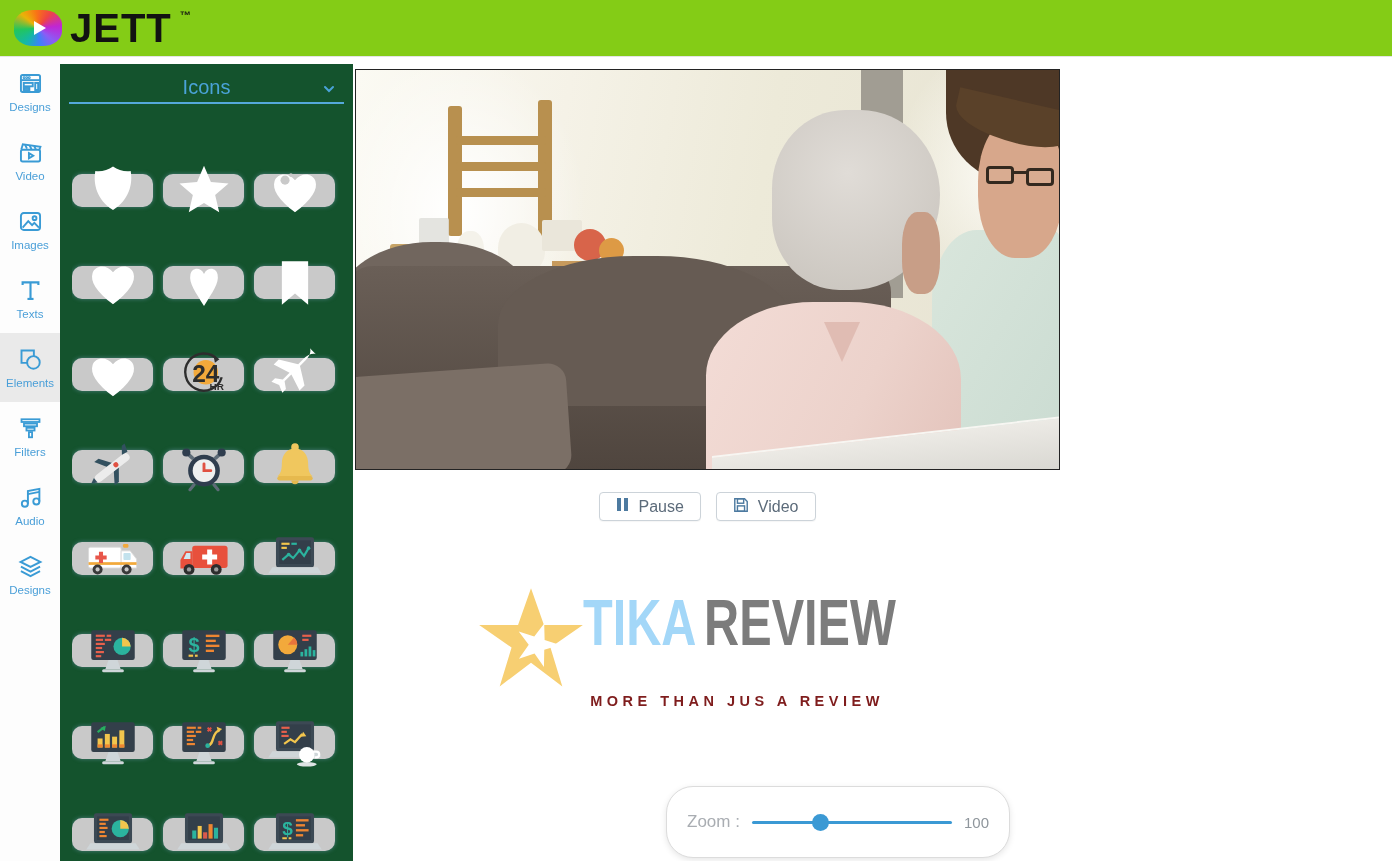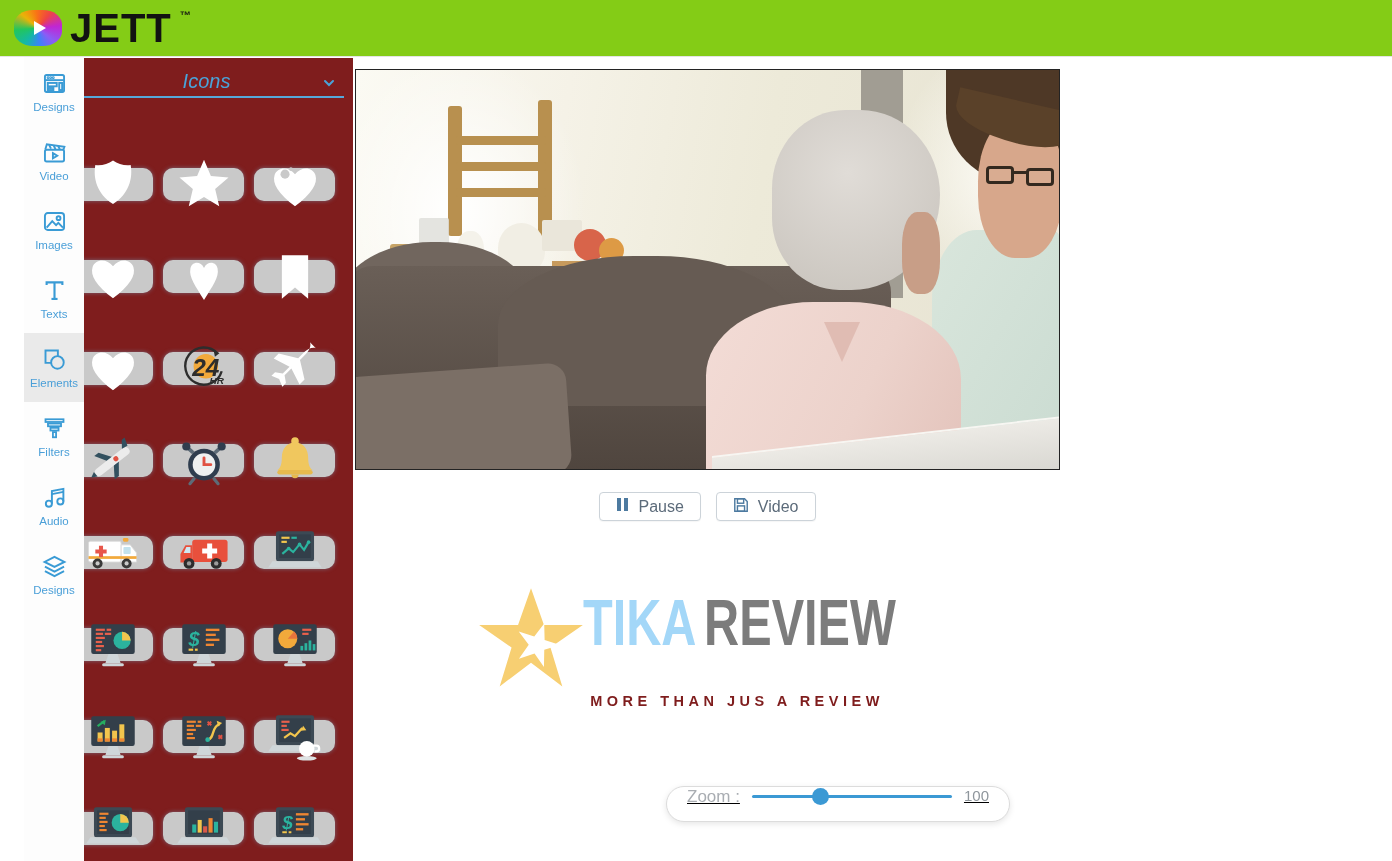--- a/index.html
+++ b/index.html
@@ -14,28 +14,28 @@
     display:flex; align-items:center; justify-content:center; }
   .play-tri { width:0; height:0; border-left:12px solid #fff; border-top:7px solid transparent; border-bottom:7px solid transparent; margin-left:3px; }
   .logo-text { font-size:40px; font-weight:800; color:#121212; letter-spacing:1px; line-height:42px; }
   .tm { font-size:11px; font-weight:700; color:#121212; margin-top:2px; }
   .header-right { position:absolute; right:11px; top:0; height:57px; display:flex; align-items:center; gap:7px; }
   .session { font-size:15px; color:#555; margin-right:58px; }
   .btn-expand { width:35px; height:33px; background:#fff; border:1px solid #3ea2d9; border-radius:4px; display:flex; align-items:center; justify-content:center; cursor:pointer; }
   .btn-download { height:33px; padding:0 14px; background:#3ea2d9; border:none; border-radius:4px; color:#fff; font-size:14px; font-weight:700; letter-spacing:.5px; display:flex; align-items:center; gap:7px; cursor:pointer; }
 
   
-  .sidebar { position:absolute; left:0; top:57px; bottom:0; width:60px; background:#fdfdfd; z-index:20; display:flex; flex-direction:column;margin-left:24px; }
+  .sidebar { position:absolute; left:0; top:57px; bottom:0; width:60px; background:#fdfdfd; z-index:20; display:flex; flex-direction:column; }
   .side-item { height:69px; display:flex; flex-direction:column; align-items:center; justify-content:center; gap:4px; cursor:pointer; }
   .side-item.selected { background:#eaeaea; }
   .side-icon svg { display:block; }
   .side-label { font-size:11.5px; color:#4a9fd8; }
 
   
-  .panel { position:absolute; left:60px; top:58px; bottom:0; width:293px; background:#7f1d1d; z-index:15;font-style:italic; }
+  .panel { position:absolute; left:60px; top:64px; bottom:0; width:293px; background:#14532d; z-index:15; }
   .cat-select { position:absolute; left:9px; top:9px; width:275px; height:31px; display:flex; align-items:center; justify-content:center; border-bottom:2px solid #55a8da; cursor:pointer; }
   .cat-select .cs-label { font-size:20px; color:#4aa3d8; }
   .cat-select .chev { position:absolute; right:8px; top:9px; }
   .icons-grid { position:absolute; left:12px; top:62px; width:270px; height:742px; overflow:hidden;
     display:grid; grid-template-columns:repeat(3,81px); grid-auto-rows:81px; gap:11px 10px; }
   .tile { background:#c9c9c9; border-radius:10px; box-shadow:0 0 4px rgba(120,160,190,.55); display:flex; align-items:center; justify-content:center; cursor:pointer;margin-top:48px; }
   .tile svg { width:58px; height:58px; }
 
   
   .video-frame { position:absolute; left:355px; top:69px; width:705px; height:401px; border:1px solid #232323; overflow:hidden; background:#efede4; cursor:pointer; }
@@ -75,21 +75,21 @@
   .ctl-btn { height:29px; padding:0 16px; background:#fff; border:1px solid #ccd3d9; border-radius:4px; display:flex; align-items:center; gap:9px; font-size:16px; color:#5c6b7a; cursor:pointer; box-shadow:0 1px 1px rgba(0,0,0,.04); }
 
   
   .brand-star { position:absolute; left:477px; top:583px; }
   .brand-title { position:absolute; left:583px; top:586px; font-size:64px; font-weight:800; white-space:nowrap; transform:scaleX(.76); transform-origin:left top; letter-spacing:0; }
   .t-primary { color:#a3d7f8; }
   .t-secondary { color:#7c7c7c; margin-left:10px; }
   .brand-sub { position:absolute; left:477px; top:693px; width:520px; text-align:center; font-size:14.5px; font-weight:700; letter-spacing:4.5px; color:#7f1d1d; }
 
   
-  .zoom-pill { position:absolute; left:666px; top:786px; width:344px; height:36px; background:#fff; border:1px solid #dcdcdc; border-radius:27px; box-shadow:0 2px 6px rgba(0,0,0,.10); display:flex; align-items:flex-start; padding:0 20px; gap:12px;text-decoration:underline; }
+  .zoom-pill { position:absolute; left:666px; top:786px; width:344px; height:72px; background:#fff; border:1px solid #dcdcdc; border-radius:27px; box-shadow:0 2px 6px rgba(0,0,0,.10); display:flex; align-items:center; padding:0 20px; gap:12px; }
   .z-label { font-size:17px; color:#a9adb2; }
   .z-slider { position:relative; flex:1; height:18px; cursor:pointer; }
   .z-track { position:absolute; left:0; right:0; top:7.5px; height:3.5px; background:#3b99d4; border-radius:2px; }
   .z-thumb { position:absolute; left:30%; top:0.5px; width:17px; height:17px; background:#3b99d4; border-radius:50%; cursor:grab; }
   .z-value { font-size:15px; color:#8f969c; }
 </style>
 </head>
 <body>
 
 <div class="page">

